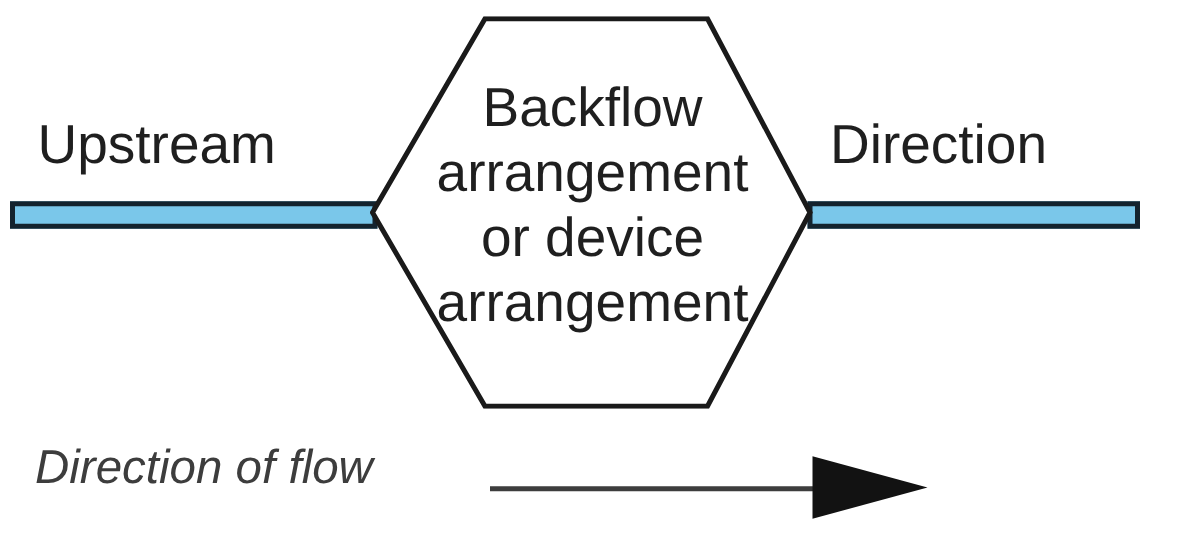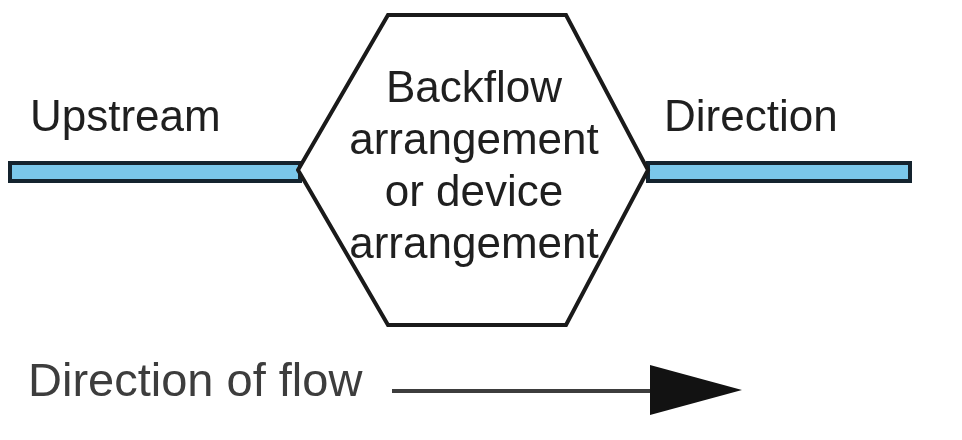--- a/index.html
+++ b/index.html
@@ -65,25 +65,26 @@
     color: var(--label-text);
     white-space: nowrap;
     z-index: 3;
   }
   .upstream   { left: 30px; }
   .downstream { left: 664px; }
   .flow-label {
     position: absolute;
     left: 28px;
     top: 354px;
-    font-size: 47px;
+    font-size: 38px;
     line-height: 1.1;
     color: var(--flow-text);
     white-space: nowrap;
     z-index: 3;
+    font-style: italic;
   }
   .flow-line {
     position: absolute;
     left: 392px;
     top: 389px;
     width: 262px;
     height: 4px;
     background: var(--flow-text);
     z-index: 2;
   }

